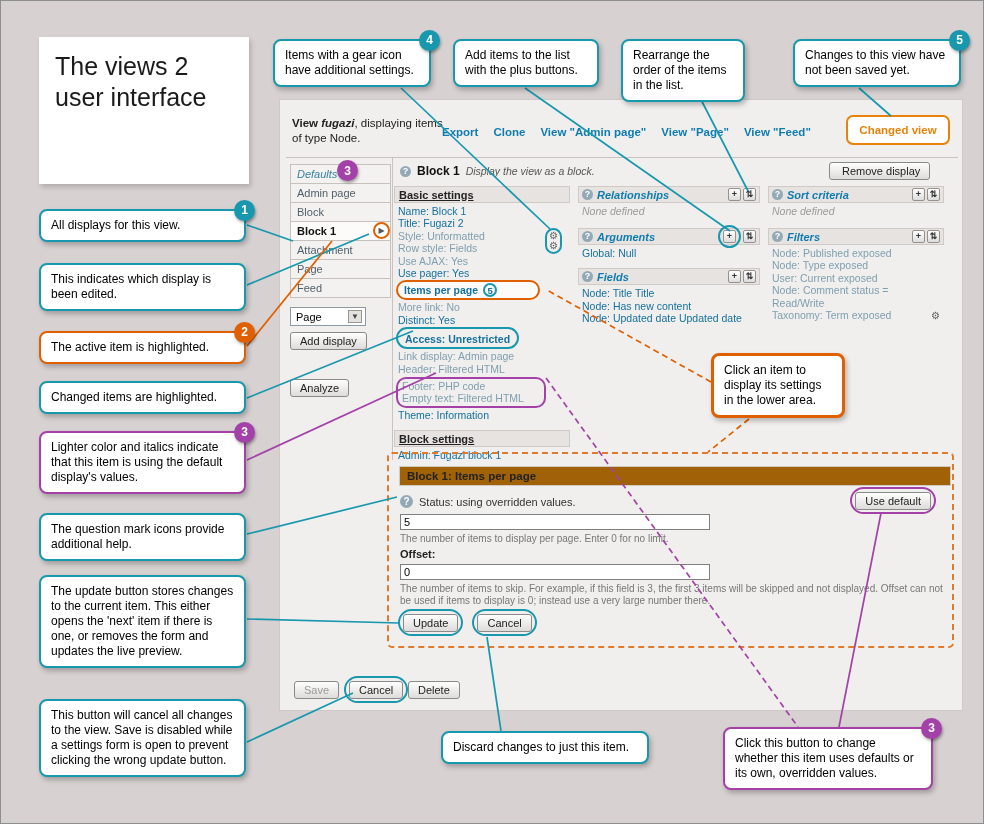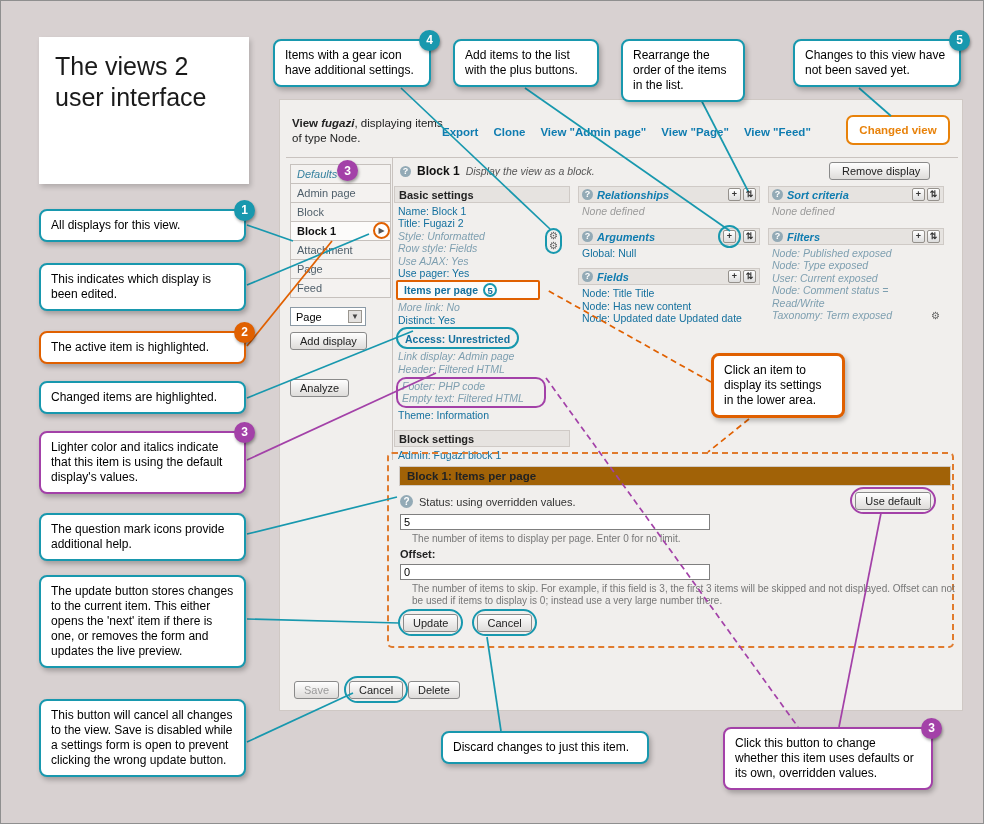--- a/index.html
+++ b/index.html
@@ -61,36 +61,36 @@
   .qicon{display:inline-flex;width:11px;height:11px;border-radius:50%;background:#93aab6;color:#fff;font-size:9px;
          line-height:11px;align-items:center;justify-content:center;font-weight:bold;flex:0 0 auto;cursor:pointer;}
   
   .col{position:absolute;top:86px;}
   .col1{left:114px;width:176px;position:absolute;}
   .col2{left:298px;width:182px;position:absolute;}
   .col3{left:488px;width:176px;position:absolute;}
   .cat-head{display:flex;align-items:center;background:#e6e3e0;border:1px solid #cfcac6;height:15px;
             padding:0 3px;font-size:11px;font-weight:bold;box-sizing:content-box;}
   .cat-head .ct{color:#0f7cb0;font-style:italic;margin-left:4px;}
-  .cat-head .ct.plain{color:#222;font-style:normal;margin-left:1px;}
+  .cat-head .ct.plain{color:#222;font-style:normal;margin-left:1px;text-decoration:underline;}
   .cat-head .sp{flex:1;}
   .mini-btn{width:13px;height:13px;border:1px solid #95918c;background:linear-gradient(#fff,#ddd);font-size:9px;
             line-height:11px;text-align:center;border-radius:2px;margin-left:2px;color:#333;cursor:pointer;box-sizing:border-box;}
   .plus-ring{border:2px solid #1898ae;border-radius:50%;width:19px;height:19px;display:inline-flex;align-items:center;
              justify-content:center;margin-left:2px;flex:0 0 auto;}
   .plus-ring .mini-btn{margin-left:0;}
   .s-item{font-size:10.5px;line-height:12.4px;color:#14709e;padding-left:4px;cursor:pointer;}
-  .s-item.dflt{font-style:italic;color:#7e9fb0;}
+  .s-item.dflt{color:#7e9fb0;}
   .none{font-style:italic;color:#9a9a9a;font-size:10.5px;padding:2px 4px;}
   .seclist{padding-top:2px;}
   .gap{height:9px;}
   .gear{color:#5f5f5f;font-size:10px;cursor:pointer;}
   .gear-pill{position:absolute;right:8px;top:42px;border:2px solid #1898ae;border-radius:11px;padding:1px 2px;
              display:flex;flex-direction:column;align-items:center;line-height:10px;background:rgba(255,255,255,.0);}
-  .ipp-box{display:inline-flex;align-items:center;gap:5px;border:2px solid #e06000;border-radius:2px;
+  .ipp-box{display:inline-flex;align-items:center;gap:5px;border:2px solid #e06000;border-radius:10px;
            padding:1px 6px;margin:1px 0 1px 2px;min-width:128px;background:#fdfbf9;}
   .ipp-box .lbl{font-size:10.5px;font-weight:bold;color:#14709e;}
   .val-circle{width:14px;height:14px;border:2px solid #1898ae;border-radius:50%;font-size:9.5px;display:inline-flex;
               align-items:center;justify-content:center;color:#14709e;font-weight:bold;box-sizing:border-box;}
   .access-oval{display:inline-block;border:2px solid #1898ae;border-radius:12px;padding:0 7px;margin:1px 0 1px 2px;}
   .access-oval .s-item{padding-left:0;font-weight:bold;}
   .default-group{border:2px solid #a341a8;border-radius:10px;padding:1px 4px;margin:2px 0 1px 2px;width:150px;box-sizing:border-box;}
   .default-group .s-item{padding-left:0;}
   .frow{display:flex;align-items:center;}
   .frow .gear{margin-left:auto;margin-right:4px;}
@@ -100,21 +100,21 @@
   .form-head{position:absolute;left:10px;top:12px;width:543px;height:18px;line-height:18px;background:#a16207;
              border:1px solid #d0cbc7;font-weight:bold;font-size:11.5px;padding-left:7px;box-sizing:content-box;color:#222;}
   .ring{border:2px solid #1898ae;border-radius:16px;padding:2px 3px;display:inline-block;background:rgba(255,255,255,.0);}
   .ring.purple{border-color:#a341a8;}
   .pos-usedefault{position:absolute;right:16px;top:33px;}
   .status-row{position:absolute;left:11px;top:41px;display:flex;align-items:center;gap:6px;font-size:11px;color:#333;}
   .status-row .qicon{width:13px;height:13px;font-size:10px;line-height:13px;}
   .tinput{position:absolute;left:11px;width:310px;height:16px;border:1px solid #7f7f7f;background:#fff;font-size:11px;
           font-family:"Liberation Sans",sans-serif;padding:0 3px;box-sizing:border-box;}
   .in1{top:60px;} .in2{top:110px;}
-  .help{position:absolute;left:23px;font-size:10px;color:#777;line-height:1.22;}
+  .help{position:absolute;left:11px;font-size:10px;color:#777;line-height:1.22;}
   .h1{top:79px;} .h2{top:129px;width:545px;}
   .offset-lbl{position:absolute;left:11px;top:94px;font-size:11px;font-weight:bold;color:#222;}
   .form-btns{position:absolute;left:9px;top:155px;display:flex;gap:9px;}
   
   .pos-save{position:absolute;left:14px;top:581px;}
   .pos-fcancel{position:absolute;left:64px;top:576px;}
   .pos-delete{position:absolute;left:128px;top:581px;}
   .badge-free{left:336px;top:159px;}
 </style>
 </head>

